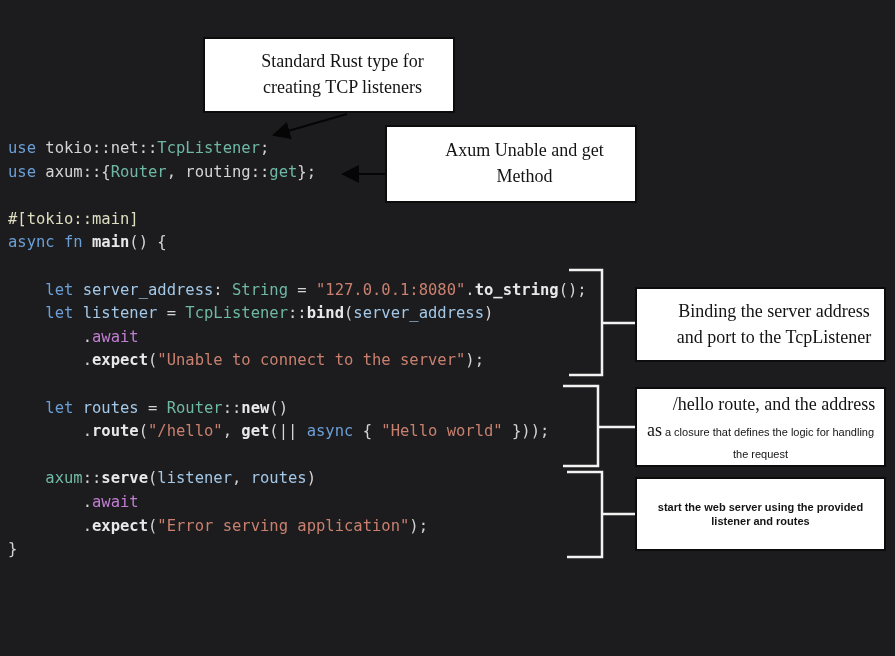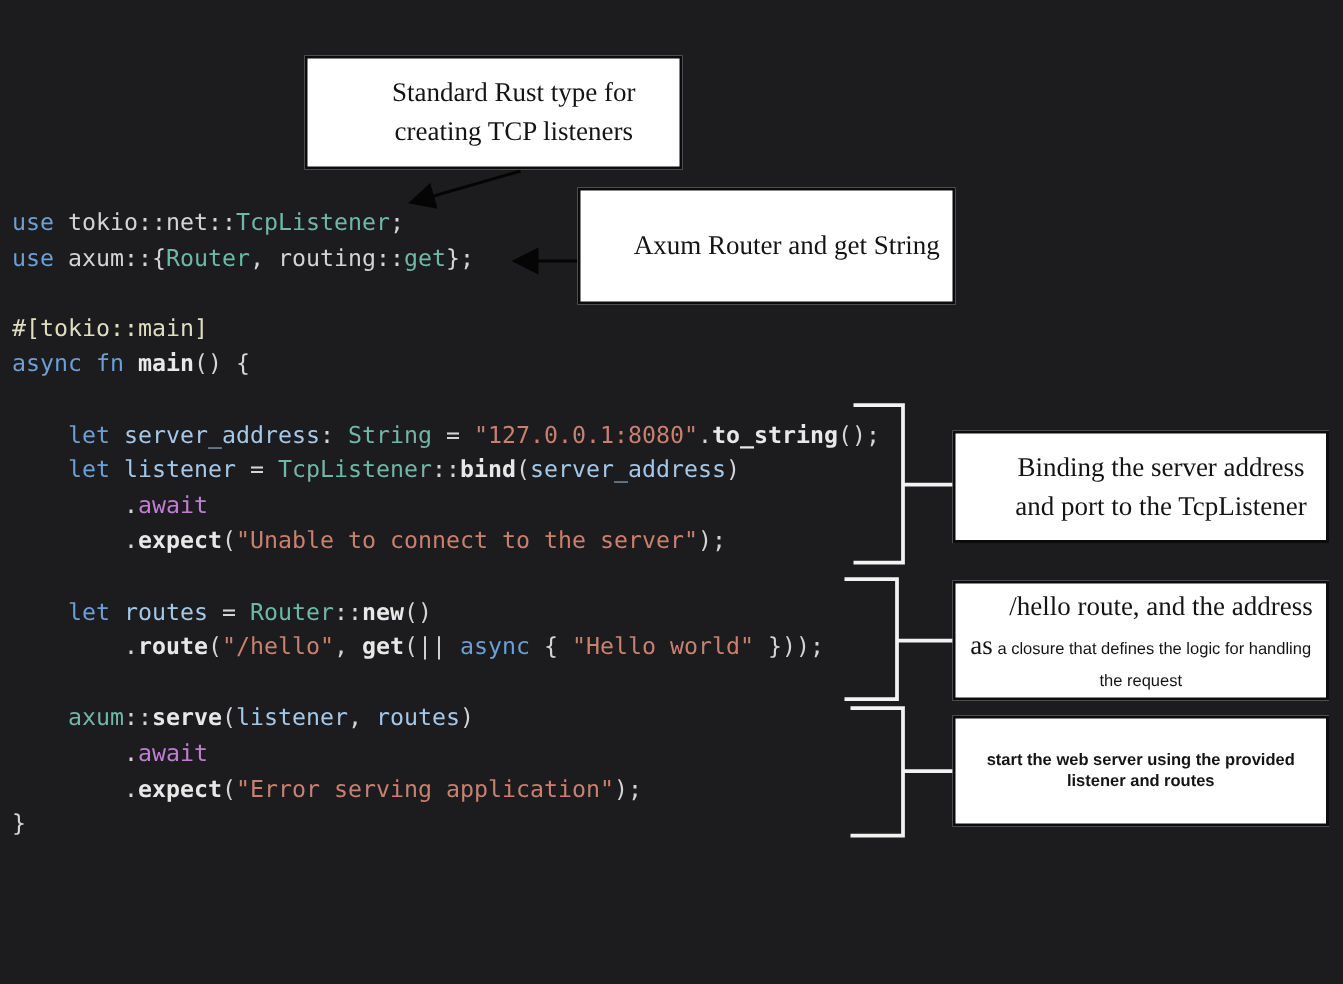--- a/index.html
+++ b/index.html
@@ -45,21 +45,21 @@
   <path d="M569,270 H602 V375 H569 M602,323 H636" fill="none" stroke="#f2f2f2" stroke-width="2.5"></path>
   <path d="M563,386 H598 V466 H563 M598,427 H636" fill="none" stroke="#f2f2f2" stroke-width="2.5"></path>
   <path d="M567,472 H602 V557 H567 M602,514 H636" fill="none" stroke="#f2f2f2" stroke-width="2.5"></path>
 </svg>
 
 <div class="note serif" style="left:203px;top:37px;width:252px;height:76px;">
   <div class="inner">Standard Rust type for creating TCP listeners</div>
 </div>
 
 <div class="note serif" style="left:385px;top:125px;width:252px;height:78px;">
-  <div class="inner">Axum Router and get String</div>
+  <div class="inner">Axum Unable and get Method</div>
 </div>
 
 <div class="note serif" style="left:635px;top:287px;width:251px;height:75px;">
   <div class="inner">Binding the server address and port to the TcpListener</div>
 </div>
 
 <div class="note" style="left:635px;top:387px;width:251px;height:80px;">
   <div class="inner"><span class="serif">/hello route, and the address as</span><span class="sans"> a closure that defines the logic for handling the request</span></div>
 </div>
 

